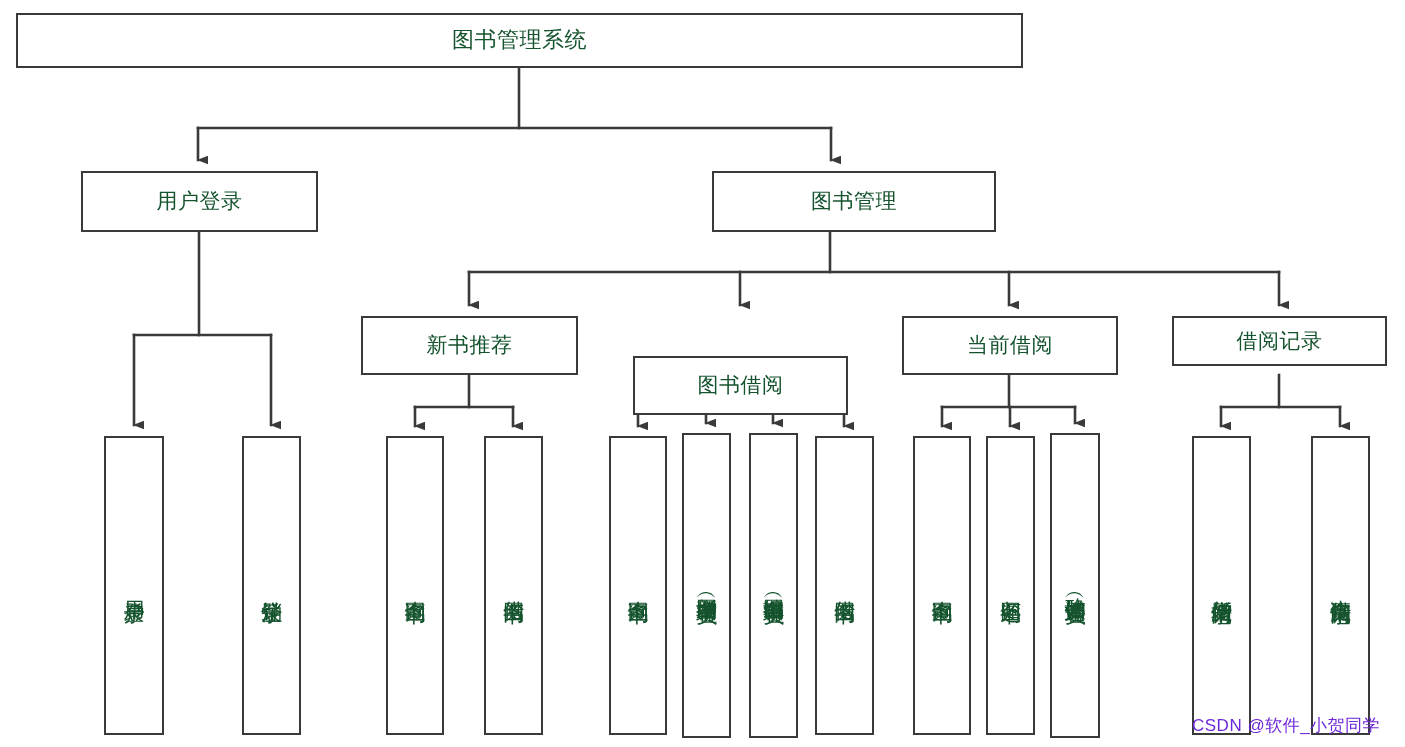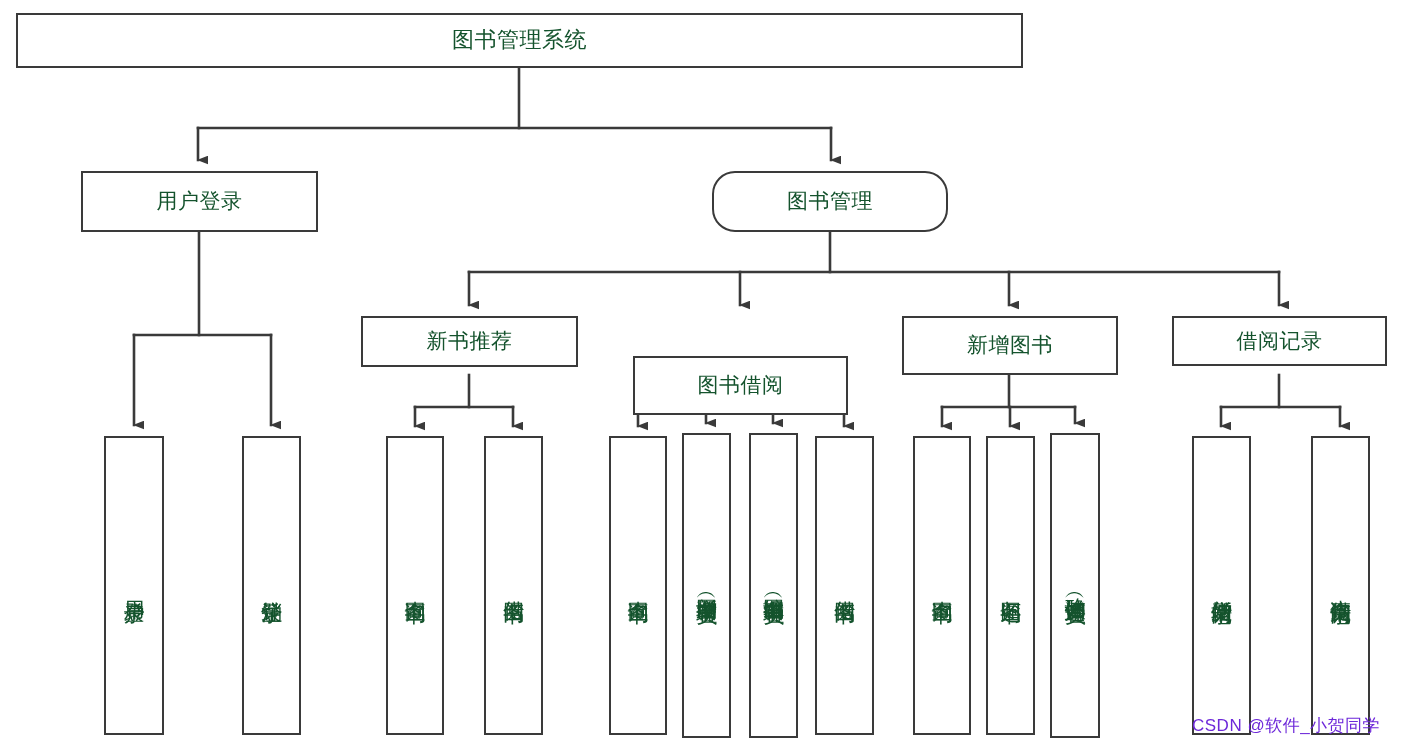--- a/index.html
+++ b/index.html
@@ -121,32 +121,32 @@
     </g>
   </svg>
 
   <div class="node root" style="left: 16px; top: 13px; width: 1007px; height: 55px;">
     <span class="node-label">图书管理系统</span>
   </div>
 
   <div class="node" style="left: 81px; top: 171px; width: 237px; height: 61px;">
     <span class="node-label">用户登录</span>
   </div>
-  <div class="node" style="left: 712px; top: 171px; width: 236px; height: 61px; border-radius: 23px;">
+  <div class="node" style="left: 712px; top: 171px; width: 284px; height: 61px;">
     <span class="node-label">图书管理</span>
   </div>
 
-  <div class="node" style="left: 361px; top: 316px; width: 217px; height: 51px;">
+  <div class="node" style="left: 361px; top: 316px; width: 217px; height: 59px;">
     <span class="node-label">新书推荐</span>
   </div>
   <div class="node" style="left: 633px; top: 316px; width: 215px; height: 59px; margin-top: 40px;">
     <span class="node-label">图书借阅</span>
   </div>
   <div class="node" style="left: 902px; top: 316px; width: 216px; height: 59px;">
-    <span class="node-label">新增图书</span>
+    <span class="node-label">当前借阅</span>
   </div>
   <div class="node" style="left: 1172px; top: 316px; width: 215px; height: 50px;">
     <span class="node-label">借阅记录</span>
   </div>
 
   <div class="node vertical" style="left: 104px; top: 436px; width: 60px; height: 299px;">
     <span class="node-label">用户登录</span>
   </div>
   <div class="node vertical" style="left: 242px; top: 436px; width: 59px; height: 299px;">
     <span class="node-label">注销登录</span>

